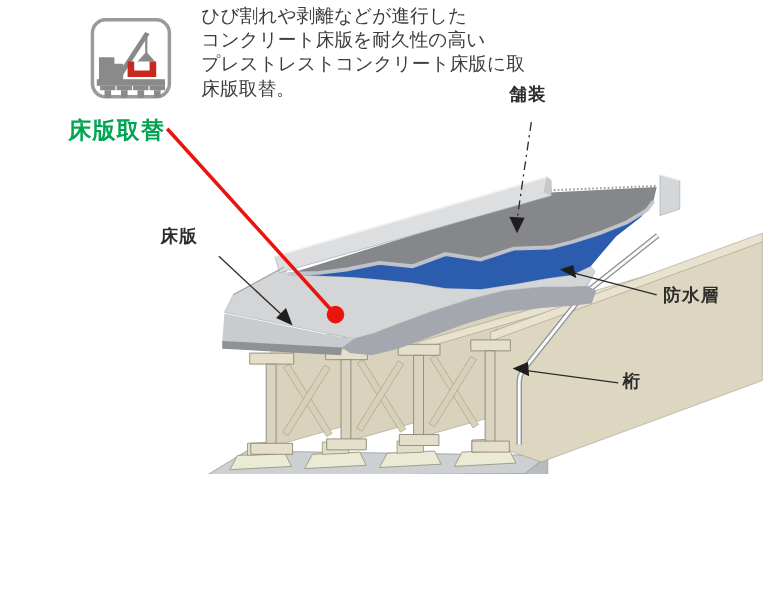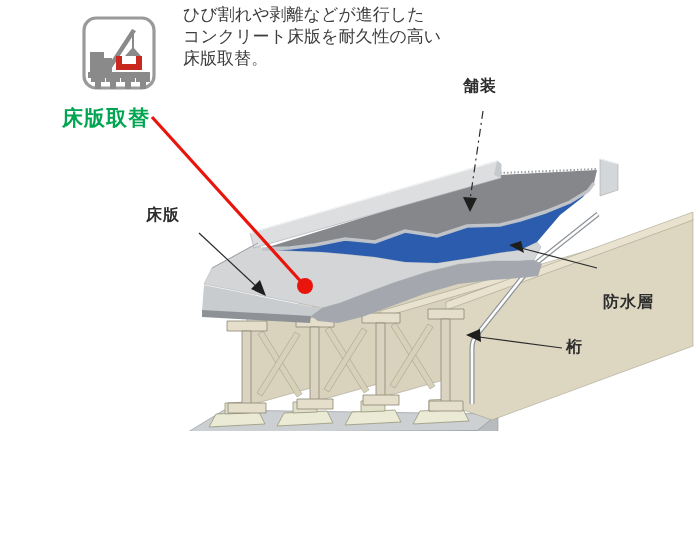--- a/index.html
+++ b/index.html
@@ -13,21 +13,21 @@
     left:183px;top:4px;font-size:17px;line-height:22px;color:#3d3d3d;
     font-weight:500;letter-spacing:0px;
   }
   .desc span{display:block;}
   .icon-label{
     left:62px;top:104px;font-size:21px;font-weight:bold;color:#00a551;letter-spacing:1px;
   }
   .diag-label{font-size:16px;font-weight:600;color:#2d2d2d;letter-spacing:1px;}
   #lbl-pavement{left:463px;top:76px;}
   #lbl-deck{left:146px;top:205px;}
-  #lbl-waterproof{left:603px;top:259px;margin-top:33px;}
+  #lbl-waterproof{left:603px;top:259px;}
   #lbl-girder{left:566px;top:337px;}
   #lbl-pier{left:550px;top:471px;}
   #icon-box{position:absolute;left:82px;top:16px;}
 </style>
 </head>
 <body>
 
 <div id="stage">
 
   <svg id="diagram-svg" width="700" height="553" viewBox="0 0 700 553">
@@ -155,20 +155,21 @@
         <rect x="43" y="66" width="6" height="7"></rect>
       <rect x="54" y="62" width="14" height="4"></rect> 
         <rect x="58" y="66" width="6" height="7"></rect>
     </g>
     <path d="M34,40 h6 v8 h14 v-8 h6 v14 h-26 z" fill="#c8281e"></path>
   </svg>
 
   <div class="abs desc">
     <span>ひび割れや剥離などが進行した</span>
     <span>コンクリート床版を耐久性の高い</span>
+    <span>プレストレストコンクリート床版に取</span>
     <span>床版取替。</span>
   </div>
 
   <div class="abs icon-label">床版取替</div>
 
   <div id="lbl-pavement" class="abs diag-label">舗装</div>
   <div id="lbl-deck" class="abs diag-label">床版</div>
   <div id="lbl-waterproof" class="abs diag-label">防水層</div>
   <div id="lbl-girder" class="abs diag-label">桁</div>
   <div id="lbl-pier" class="abs diag-label">橋脚</div>

